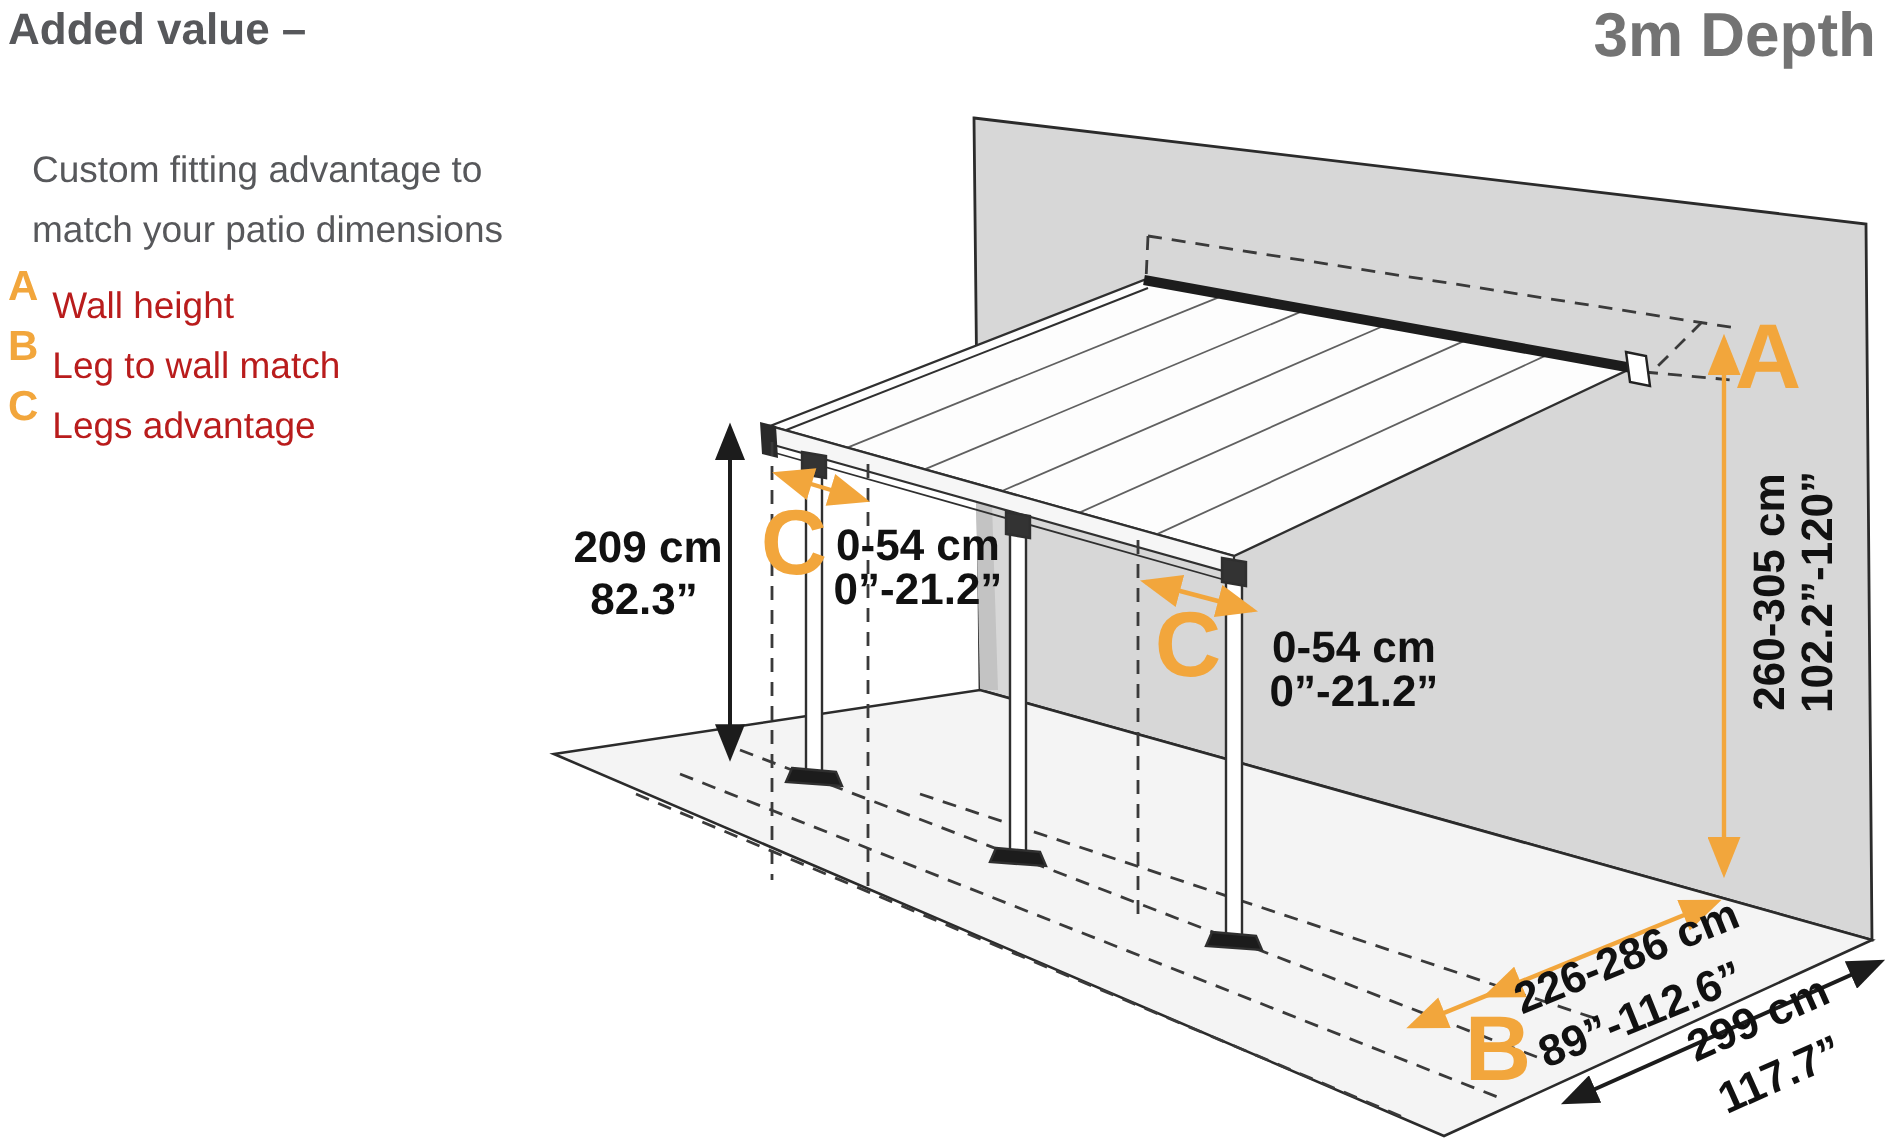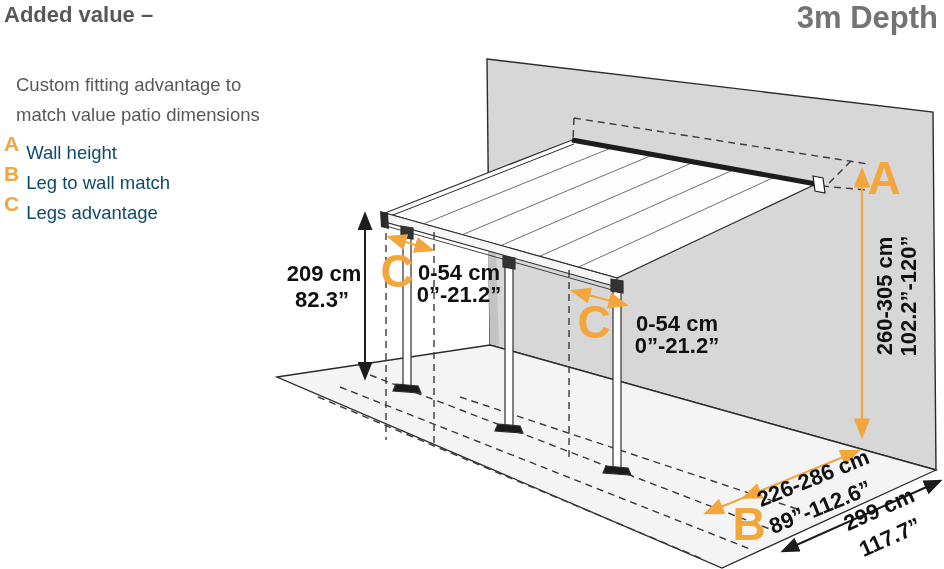--- a/index.html
+++ b/index.html
@@ -5,39 +5,39 @@
   html,body{margin:0;padding:0;background:#fff;}
   .stage{position:relative;width:944px;height:569px;background:#ffffff;overflow:hidden;
          font-family:"Liberation Sans",sans-serif;}
   .headline{position:absolute;left:4px;top:0;font-size:22px;font-weight:bold;
             color:#57585B;line-height:30px;white-space:nowrap;}
   .sub{position:absolute;left:4px;top:70px;font-size:18.5px;color:#57585B;
        line-height:30px;white-space:nowrap;margin-left:12px;}
   .legend{position:absolute;left:4px;top:129px;}
   .legend-row{height:30px;display:flex;align-items:center;white-space:nowrap;}
   .legend-key{color:#F2A63C;font-weight:bold;font-size:21px;margin-right:7px;}
-  .legend-label{color:#0c4a6e;font-size:18.5px;margin-top:18px;}
+  .legend-label{color:#b91c1c;font-size:18.5px;margin-top:18px;}
   .depth{position:absolute;top:0px;right:6px;font-size:31px;font-weight:bold;color:#737373;}
   svg{position:absolute;left:0;top:0;}
   svg text{font-family:"Liberation Sans",sans-serif;}
   .dim{font-size:22px;font-weight:bold;fill:#111;}
   .bigkey{font-size:46px;font-weight:bold;}
 </style>
 </head>
 <body>
 
 <div class="stage">
 
   <div class="headline">
     <div>Added value –</div>
   </div>
 
   <div class="sub">
     <div>Custom fitting advantage to</div>
-    <div>match value patio dimensions</div>
+    <div>match your patio dimensions</div>
   </div>
 
   <div class="legend">
     <div class="legend-row">
       <span class="legend-key">A</span>
       <span class="legend-label">Wall height</span>
     </div>
     <div class="legend-row">
       <span class="legend-key">B</span>
       <span class="legend-label">Leg to wall match</span>

